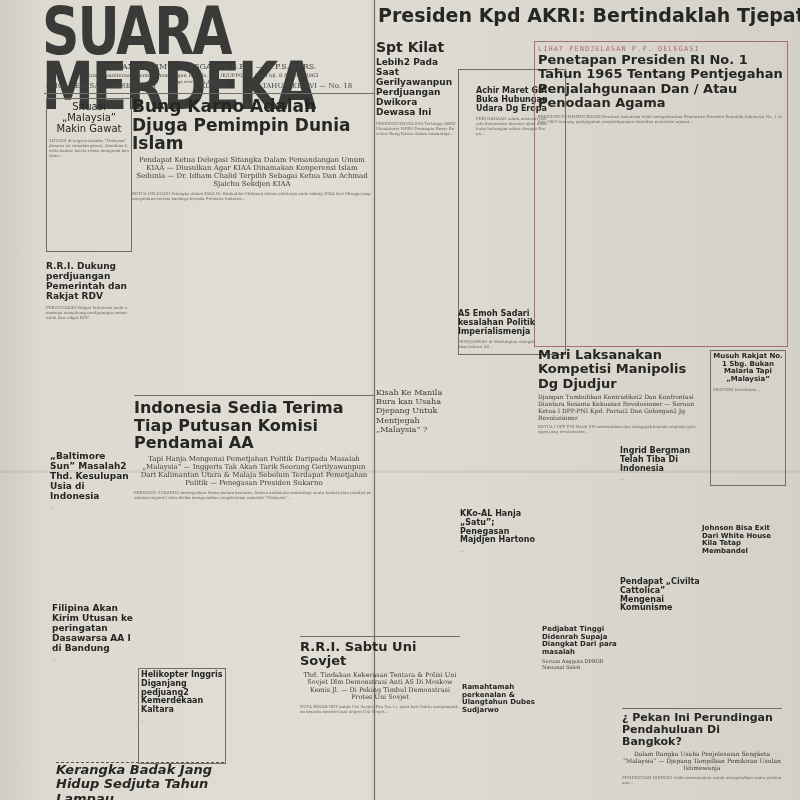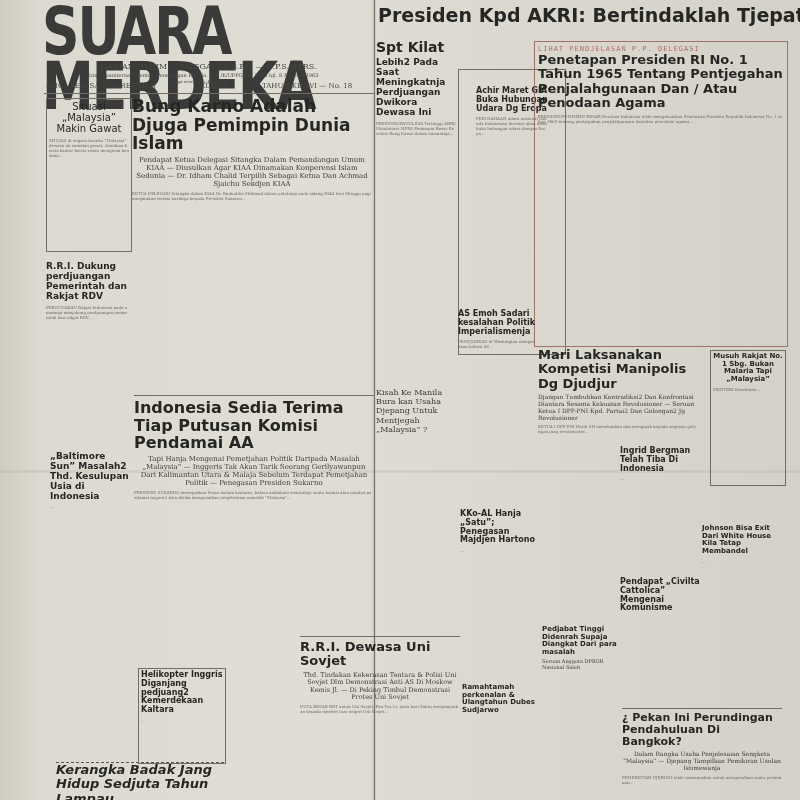--- a/index.html
+++ b/index.html
@@ -52,40 +52,44 @@
   <div class="abs" style="left:46px;top:262px;width:82px;">
     <div class="hl" style="font-size:9px;">R.R.I. Dukung perdjuangan Pemerintah dan Rakjat RDV</div>
     <div class="body" style="height:90px;margin-top:3px;">PERGUNAKAN Rakjat Indonesia pada umumnja menjokong perdjuangan pemerintah dan rakjat RDV...</div>
   </div>
 
   <div class="abs" style="left:50px;top:452px;width:82px;">
     <div class="hl" style="font-size:9px;">„Baltimore Sun” Masalah2 Thd. Kesulupan Usia di Indonesia</div>
     <div class="body" style="height:120px;margin-top:3px;">...</div>
   </div>
 
+  <div class="abs" style="left:52px;top:604px;width:84px;">
+    <div class="hl" style="font-size:9px;">Filipina Akan Kirim Utusan ke peringatan Dasawarsa AA I di Bandung</div>
+    <div class="body" style="height:100px;margin-top:3px;">...</div>
+  </div>
 
   <div class="abs" style="left:134px;top:395px;width:240px;">
     <div class="rule-h" style="width:240px;margin-bottom:3px;"></div>
     <div class="hl" style="font-size:16px;">Indonesia Sedia Terima Tiap Putusan Komisi Pendamai AA</div>
     <div class="deck" style="font-size:7px;text-align:center;margin-top:3px;">Tapi Hanja Mengenai Pemetjahan Politik Daripada Masalah „Malaysia” — Inggeris Tak Akan Tarik Seorang Gerilyawanpun Dari Kalimantan Utara &amp; Malaja Sebelum Terdapat Pemetjahan Politik — Penegasan Presiden Sukarno</div>
     <div class="body" style="height:60px;margin-top:3px;">PRESIDEN SUKARNO menegaskan Senin malam kemarin, bahwa andaikata semisalnja suatu komisi atau panitya pendamai negara2 Asia-Afrika mengusulkan penjelesaian masalah “Malaysia”...</div>
   </div>
 
   <div class="abs box" style="left:138px;top:668px;width:82px;height:90px;padding:2px;">
     <div class="hl" style="font-size:8px;">Helikopter Inggris Diganjang pedjuang2 Kemerdekaan Kaltara</div>
     <div class="body" style="height:48px;margin-top:3px;">...</div>
   </div>
 
   <div class="abs" style="left:56px;top:762px;width:168px;border-top:1px dashed #555;">
     <div class="hl" style="font-size:13px;font-style:italic;">Kerangka Badak Jang Hidup Sedjuta Tahun Lampau</div>
   </div>
 
   <div class="abs" style="left:376px;top:40px;width:80px;">
     <div class="hl" style="font-size:14px;">Spt Kilat</div>
-    <div class="hl" style="font-size:9px;margin-top:3px;">Lebih2 Pada Saat Meningkatnja Perdjuangan Dwikora Dewasa Ini</div>
+    <div class="hl" style="font-size:9px;margin-top:3px;">Lebih2 Pada Saat Gerilyawanpun Perdjuangan Dwikora Dewasa Ini</div>
     <div class="body" style="height:260px;margin-top:3px;">PRESIDEN/PANGLIMA Tertinggi ABRI/Mandataris MPRS Pemimpin Besar Revolusi Bung Karno dalam amanatnja...</div>
   </div>
 
   <div class="abs box" style="left:458px;top:41px;width:72px;height:250px;padding:17px;margin-top:28px;">
     <div class="hl" style="font-size:8px;">Achir Maret GIA Buka Hubungan Udara Dg Eropa</div>
     <div class="body" style="height:210px;margin-top:3px;">PERUSAHAAN udara nasional Garuda Indonesian Airways akan membuka hubungan udara dengan Eropa...</div>
   </div>
 
   <div class="abs redbox" style="left:534px;top:41px;width:246px;height:298px;padding:3px;">
     <div class="stamp">LIHAT PENDJELASAN P.P. DELEGASI</div>
@@ -127,21 +131,21 @@
     <div class="hl" style="font-size:7px;">Johnson Bisa Exit Dari White House Kila Tetap Membandel</div>
     <div class="body" style="height:80px;margin-top:3px;">...</div>
   </div>
 
   <div class="abs" style="left:620px;top:578px;width:80px;">
     <div class="hl" style="font-size:8px;">Pendapat „Civilta Cattolica” Mengenai Komunisme</div>
   </div>
 
   <div class="abs" style="left:300px;top:636px;width:160px;">
     <div class="rule-h" style="width:160px;margin-bottom:3px;"></div>
-    <div class="hl" style="font-size:13px;">R.R.I. Dewasa Uni Sovjet</div>
+    <div class="hl" style="font-size:13px;">R.R.I. Sabtu Uni Sovjet</div>
     <div class="deck" style="font-size:6.5px;text-align:center;margin-top:3px;">Thd. Tindakan Kekerasan Tentara &amp; Polisi Uni Sovjet Dlm Demonstrasi Anti AS Di Moskow Kemis Jl. — Di Peking Timbul Demonstrasi Protes Uni Sovjet</div>
     <div class="body" style="height:70px;margin-top:3px;">DUTA BESAR RRT untuk Uni Sovjet, Pan Tzu Li, pada hari Sabtu menjampaikan kepada menteri luar negeri Uni Sovjet...</div>
   </div>
 
   <div class="abs" style="left:542px;top:626px;width:78px;">
     <div class="hl" style="font-size:7px;">Pedjabat Tinggi Didenrah Supaja Diangkat Dari para masalah</div>
     <div class="deck" style="font-size:5px;margin-top:2px;">Seruan Anggota DPRGR Nasional Saleh</div>
   </div>
 
   <div class="abs" style="left:462px;top:684px;width:78px;">

